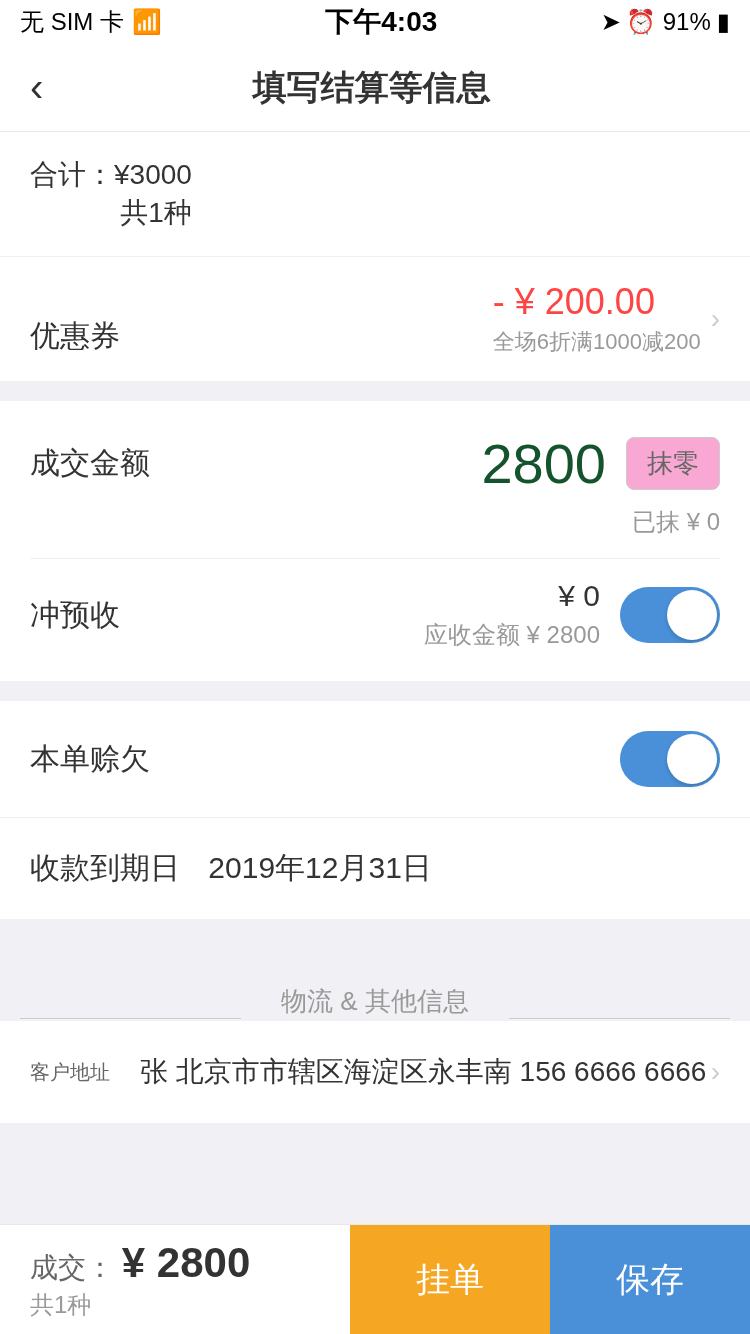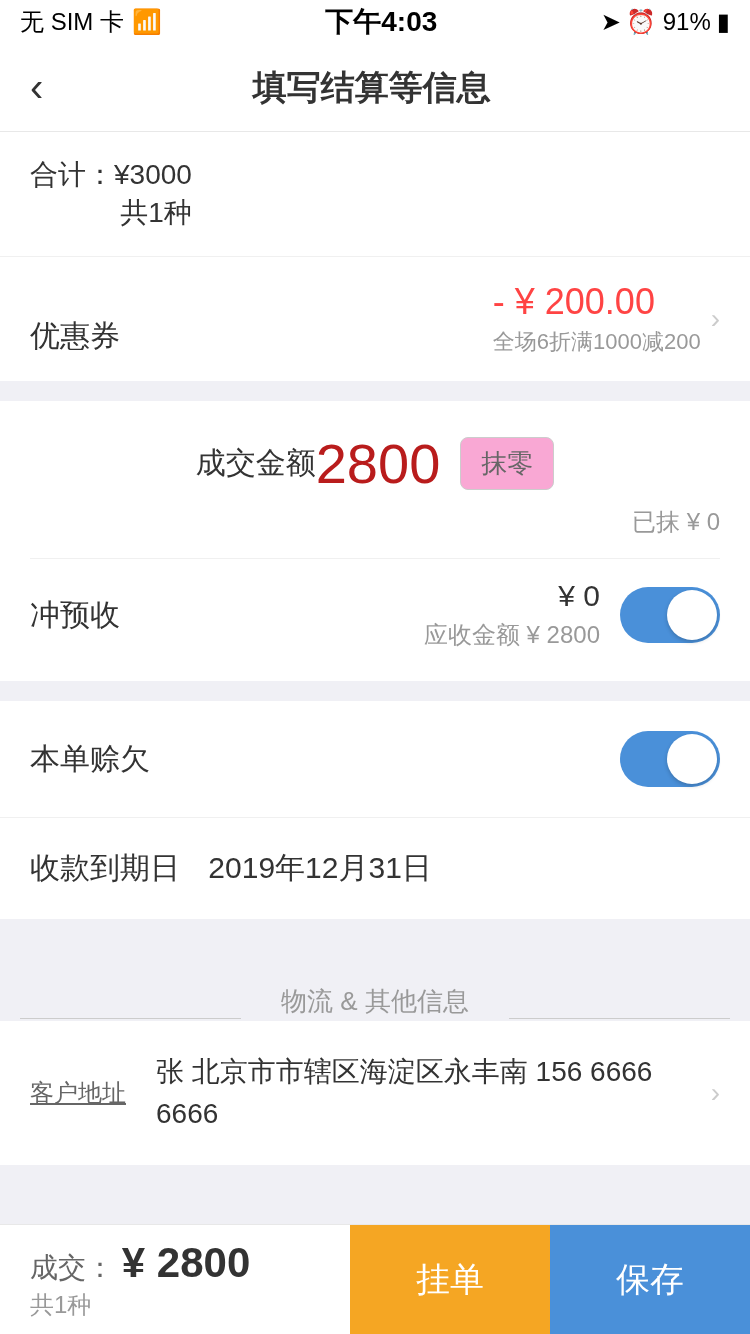--- a/index.html
+++ b/index.html
@@ -98,26 +98,26 @@
     .chevron { font-size: 28px; color: #ccc; }
 
     
     .amount-section {
       background: #fff;
       padding: 30px;
     }
     .amount-row {
       display: flex;
       align-items: center;
-      justify-content: center;
+      justify-content: space-between;
       margin-bottom: 10px;
     }
     .amount-label { font-size: 30px; color: #333; }
     .amount-value-group { display: flex; align-items: center; gap: 20px; }
-    .amount-number { font-size: 56px; color: #b91c1c; font-weight: 500; }
+    .amount-number { font-size: 56px; color: #14532d; font-weight: 500; }
     .round-btn {
       border: 1px solid #ccc;
       border-radius: 8px;
       padding: 8px 20px;
       font-size: 26px;
       color: #666;
       background: #f9a8d4;
       cursor: pointer;
     }
     .erased-row {
@@ -200,21 +200,21 @@
 
     
     .address-row {
       display: flex;
       align-items: center;
       justify-content: space-between;
       background: #fff;
       padding: 30px 30px;
       margin-top: 2px;
     }
-    .address-label { font-size: 24px; color: #666; flex-shrink: 0; margin-right: 30px; text-decoration: underline; }
+    .address-label { font-size: 20px; color: #666; flex-shrink: 0; margin-right: 30px; }
     .address-value { font-size: 28px; color: #333; flex: 1; line-height: 1.5; }
 
     
     .bottom-bar {
       position: fixed;
       bottom: 0;
       left: 0;
       width: 750px;
       height: 110px;
       background: #fff;

